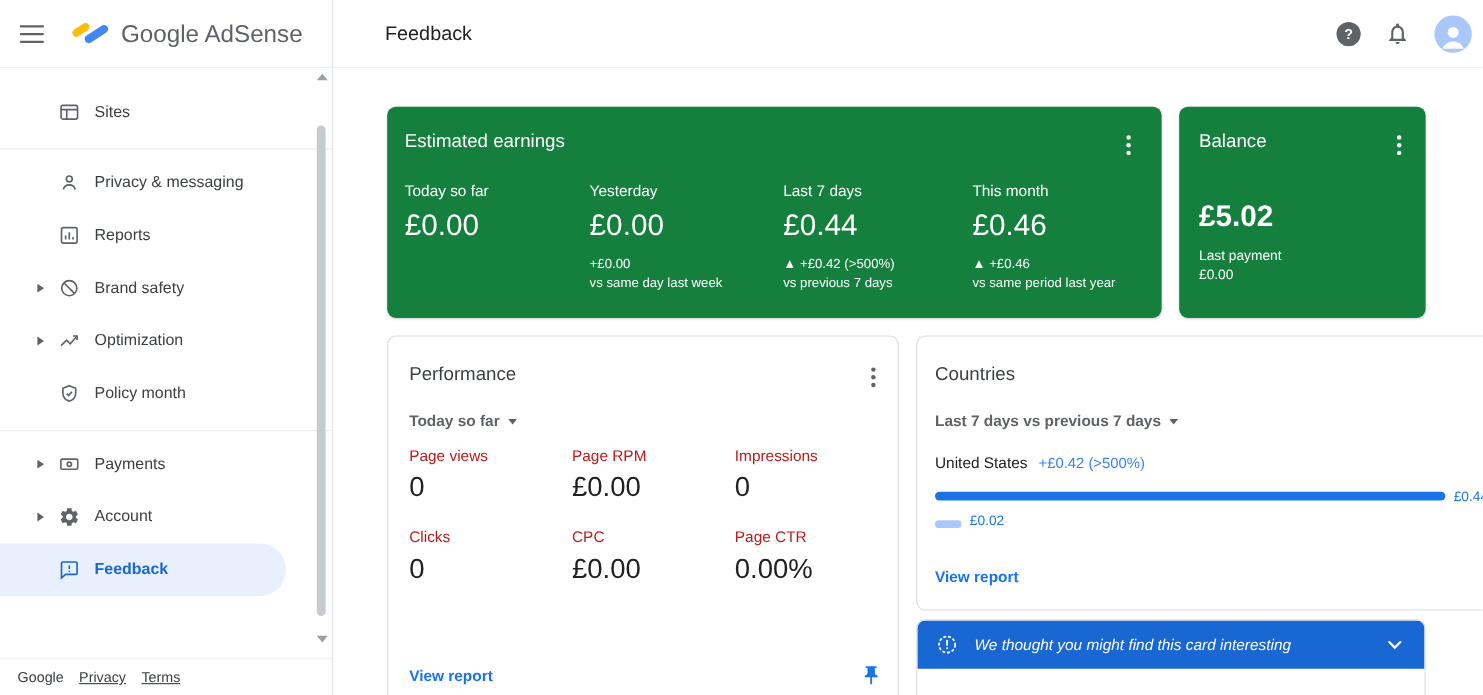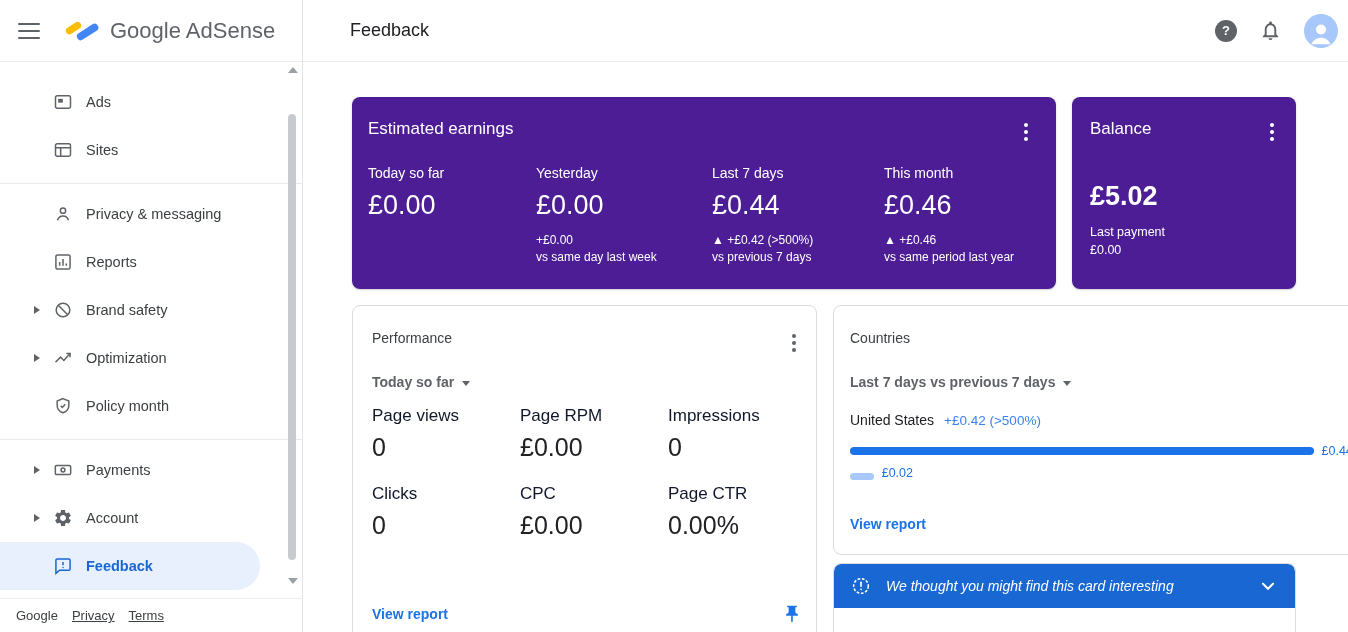--- a/index.html
+++ b/index.html
@@ -48,21 +48,21 @@
   .sidebar-footer{position:absolute;bottom:0;left:0;width:100%;height:34px;border-top:1px solid #eceef0;
     display:flex;align-items:center;gap:14px;padding-left:16px;font-size:13px;color:#3c4043;background:#fff}
   .sidebar-footer .flink{text-decoration:underline;cursor:pointer}
 
   
   .main{position:absolute;left:303px;top:62px;right:0;bottom:0;background:#fff;overflow:hidden;
     padding:35px 0 0 49px}
   .row1{display:flex;gap:16px}
   .row2{display:flex;gap:16px;margin-top:16px}
 
-  .card-blue{background:#4c1d95;color:#fff;border-radius:8px;box-shadow:0 1px 2px rgba(60,64,67,.25)}
+  .card-blue{background:#15803d;color:#fff;border-radius:8px;box-shadow:0 1px 2px rgba(60,64,67,.25)}
   .card-white{background:#fff;border:1px solid #dadce0;border-radius:8px}
 
   .kebab{display:flex;flex-direction:column;gap:3px;align-items:center;padding:4px;cursor:pointer}
   .kebab i{width:4px;height:4px;border-radius:50%;background:currentColor}
 
   
   .card-earnings{width:704px;height:192px;padding:22px 24px 0 16px}
   .card-title-row{display:flex;align-items:flex-start;justify-content:space-between}
   .card-earnings .title{font-size:17px}
   .e-cols{display:flex;margin-top:20px}
@@ -76,29 +76,29 @@
   .e-delta{text-align:left}
 
   
   .card-balance{width:224px;height:192px;padding:22px 18px 0 18px}
   .card-balance .title{font-size:17px}
   .bal-value{font-size:27px;margin-top:36px;font-weight:bold}
   .bal-last{margin-top:12px;font-size:12.5px;line-height:1.4}
 
   
   .card-perf{position:relative;width:465px;height:400px;padding:24px 16px 0 19px;color:#3c4043}
-  .w-title{font-size:14px;color:#3c4043}
+  .w-title{font-size:17px;color:#3c4043}
   .w-kebab{color:#5f6368}
   .range-row{margin-top:18px;display:flex;align-items:center;gap:8px;font-size:14px;
     color:#5f6368;font-weight:bold;cursor:pointer;width:fit-content}
   .dd-arrow{width:0;height:0;border-top:5px solid #5f6368;border-left:4.5px solid transparent;
     border-right:4.5px solid transparent;margin-top:2px}
   .p-grid{margin-top:16px;display:flex;flex-wrap:wrap;width:444px}
   .p-cell{width:148px;margin-bottom:22px}
-  .p-label{font-size:17px;color:#0f172a}
+  .p-label{font-size:14px;color:#b91c1c}
   .p-value{font-size:25px;color:#202124;margin-top:7px}
   .card-footer{position:absolute;left:19px;right:14px;display:flex;align-items:center;justify-content:space-between}
   .card-perf .card-footer{top:298px}
   .view-report{color:#1a73e8;font-size:14px;font-weight:bold;cursor:pointer}
   .pin-btn{cursor:pointer;display:flex;align-items:center}
 
   
   .card-countries{position:relative;width:549px;height:250px;padding:24px 16px 0 16px;color:#3c4043}
   .country-row{margin-top:22px;display:flex;align-items:center;gap:10px}
   .country-name{font-size:14px;color:#202124}
@@ -153,29 +153,20 @@
           <path d="M4.3 21c1.4-3.4 4.3-5.2 7.7-5.2s6.3 1.8 7.7 5.2z"></path>
         </svg>
     </div>
   </div>
 </div>
 
 <div class="v-line"></div>
 
 <div class="sidebar">
   <div class="nav">
-    <div class="nav-item">
-      <span class="nicon">
-        <svg width="20" height="20" viewBox="0 0 24 24" fill="none" stroke="currentColor" stroke-width="1.8">
-            <rect x="3" y="4.5" width="18" height="15" rx="2"></rect>
-            <rect x="6.2" y="8.2" width="5.6" height="4.6" fill="currentColor" stroke="none"></rect>
-          </svg>
-      </span>
-      <span class="nlabel">Ads</span>
-    </div>
     <div class="nav-item">
       <span class="nicon">
         <svg width="20" height="20" viewBox="0 0 24 24" fill="none" stroke="currentColor" stroke-width="1.8">
             <rect x="3" y="4.5" width="18" height="15" rx="2"></rect>
             <path d="M3 9.2h18M9.2 9.2v10.3"></path>
           </svg>
       </span>
       <span class="nlabel">Sites</span>
     </div>
 

